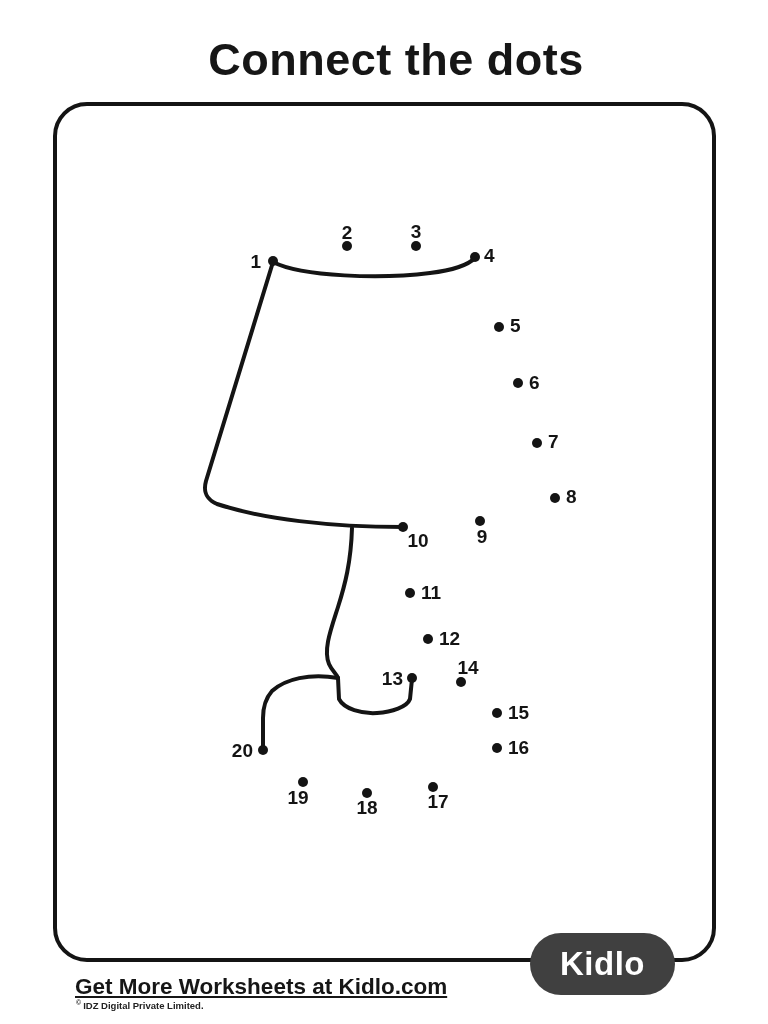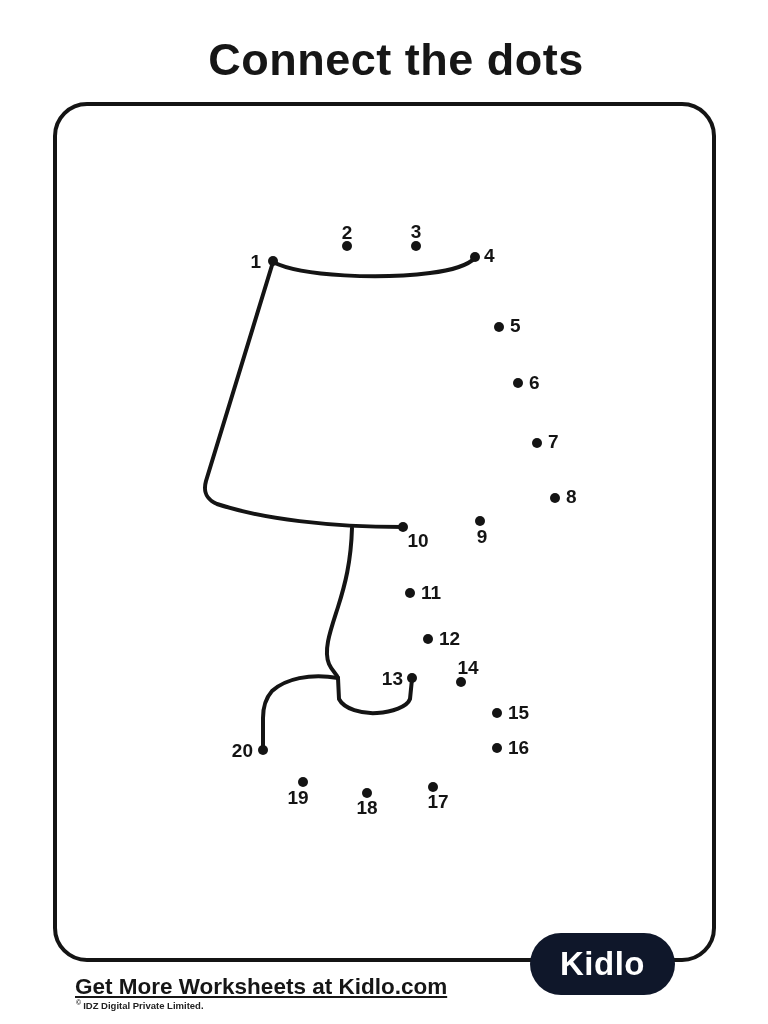--- a/index.html
+++ b/index.html
@@ -22,21 +22,21 @@
     font-family:"Liberation Sans", sans-serif;font-size:19px;font-weight:600;fill:#141414;
   }
   .footer-msg{
     position:absolute;left:75px;top:974px;font-size:22.5px;font-weight:700;color:#161616;z-index:2;text-decoration:underline;
   }
   .copyright{
     position:absolute;left:76px;top:999px;font-size:9.5px;font-weight:600;color:#222;z-index:2;
   }
   .copyright .sym{font-size:7px;vertical-align:4px;margin-right:2px;}
   .kidlo-pill{
-    position:absolute;left:530px;top:933px;width:145px;height:62px;background:#0f172a;
+    position:absolute;left:530px;top:933px;width:145px;height:62px;background:#404040;
     border-radius:34px;display:flex;align-items:center;justify-content:center;z-index:3;
   }
   .kidlo-pill span{color:#ffffff;font-size:33px;font-weight:700;letter-spacing:0.5px;}
 </style>
 </head>
 <body>
 
 <div class="page">
 
   <h1 class="page-title">Connect the dots</h1>

